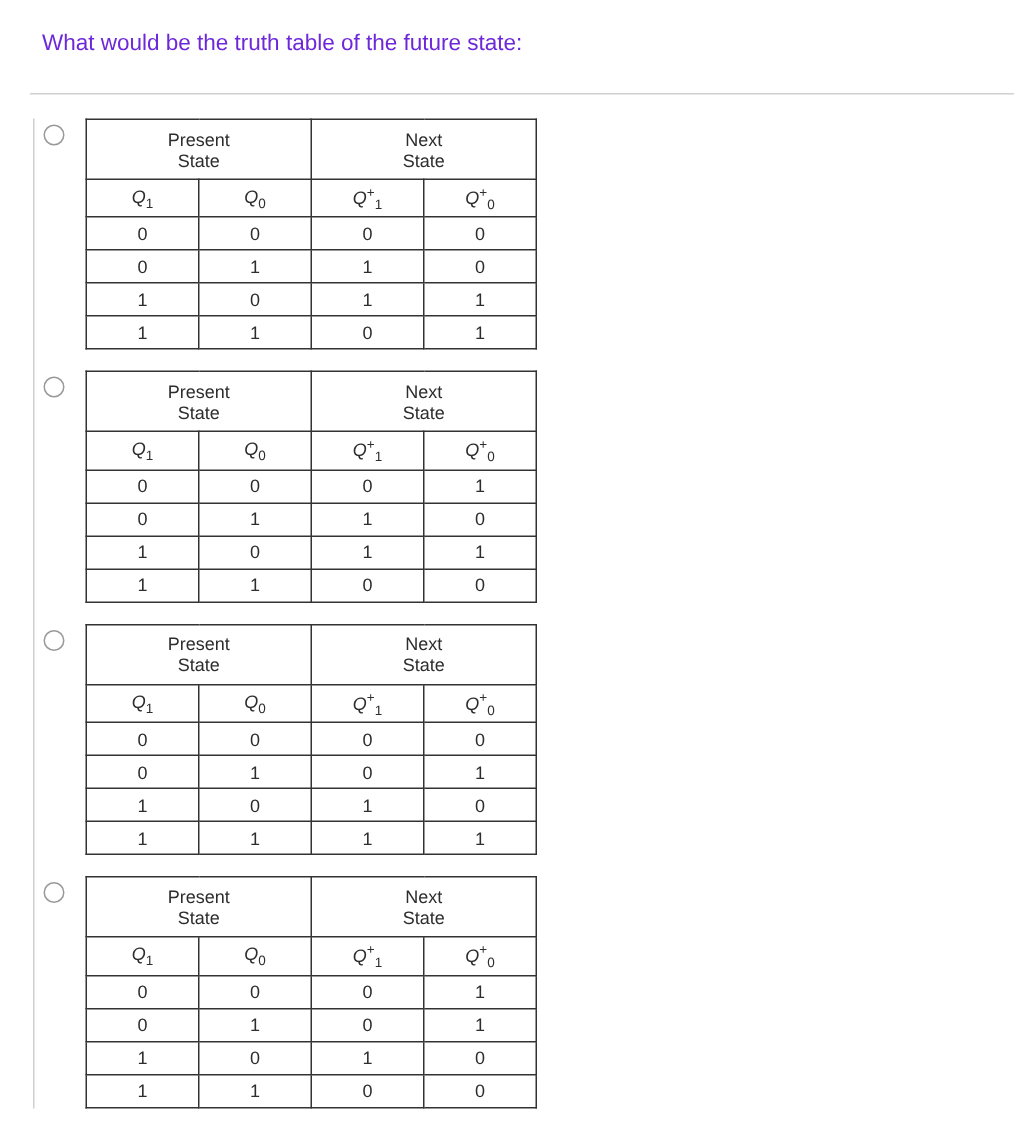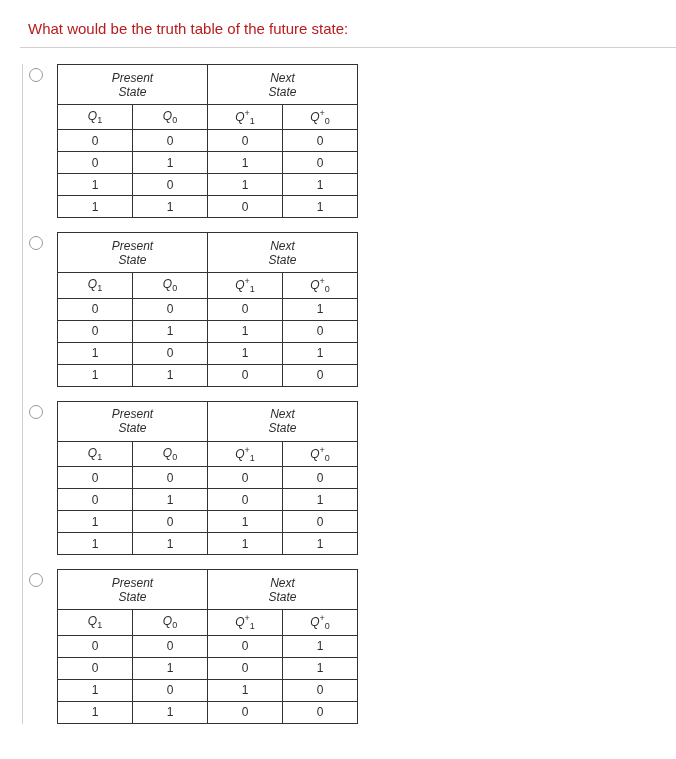--- a/index.html
+++ b/index.html
@@ -10,22 +10,22 @@
   body {
     font-family: "Helvetica Neue", Arial, sans-serif;
     font-size: 14px;
     color: #2d2d2d;
     background: #ffffff;
     width: 676px;
     padding: 20px 0 0 20px;
   }
   .question-text {
     font-size: 15px;
-    color: #b91c1c;
-    margin-bottom: 10px;
+    color: #6d28d9;
+    margin-bottom: 25px;
     padding-left: 8px;
   }
   .separator {
     border-bottom: 1px solid #d0d0d0;
     margin-bottom: 16px;
   }
   .option-row {
     display: flex;
     align-items: flex-start;
     margin-bottom: 14px;
@@ -54,21 +54,20 @@
   table.truth th, table.truth td {
     border: 1px solid #333;
     text-align: center;
     padding: 3px 4px;
     height: 22px;
     width: 75px;
     font-weight: normal;
   }
   table.truth th.group {
     font-weight: normal;
-    font-style: italic;
   }
   .math {
     font-family: Liberation Sans, sans-serif;
     font-style: italic;
   }
   .sub {
     font-size: 9px;
     vertical-align: sub;
     font-style: normal;
   }

